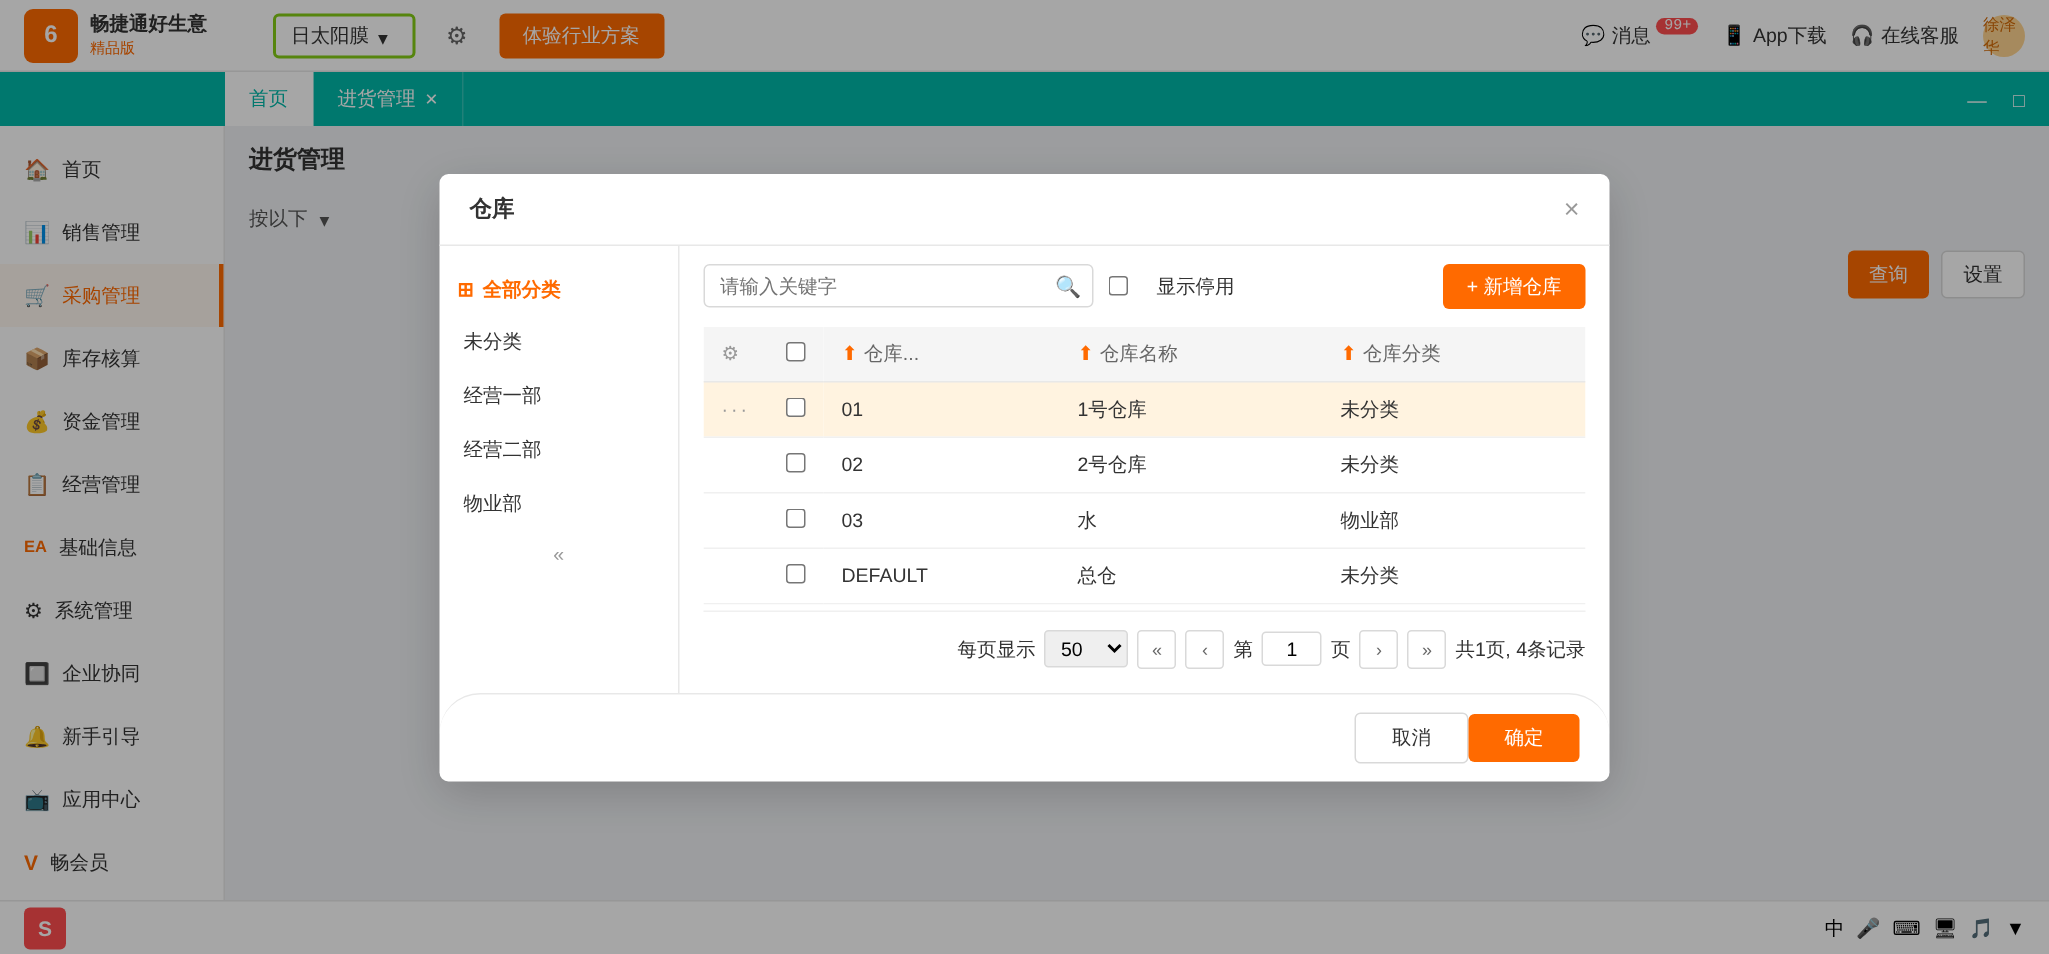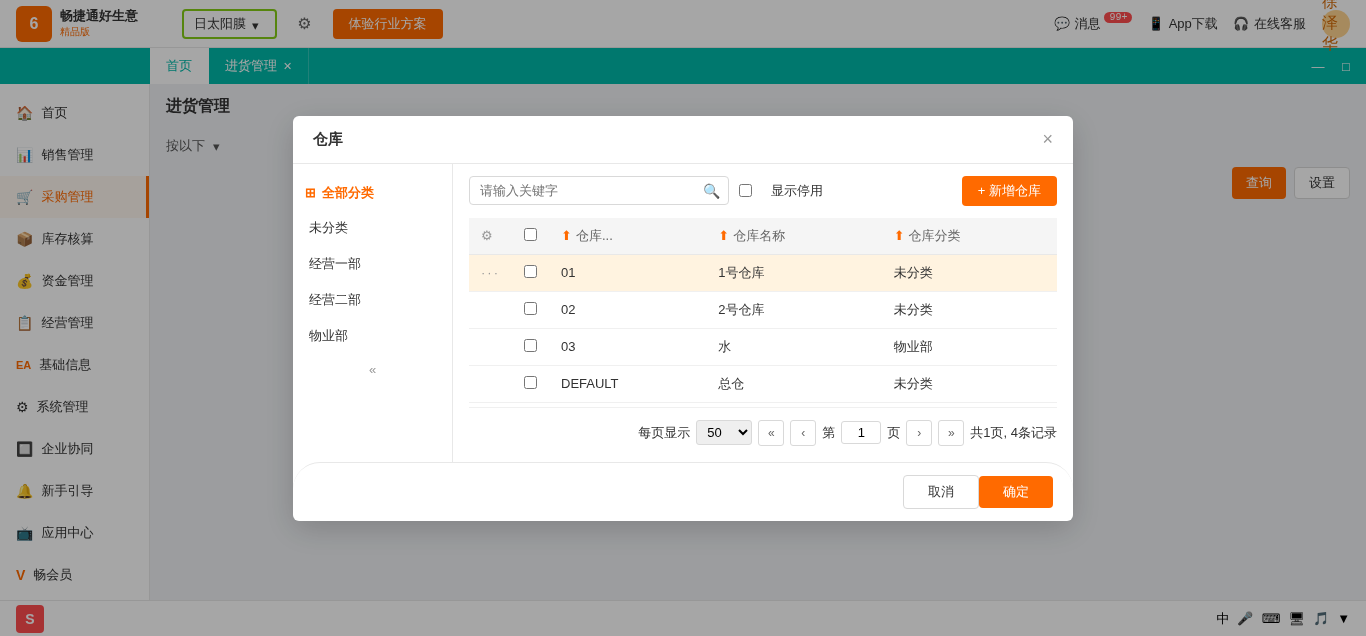--- a/index.html
+++ b/index.html
@@ -74,21 +74,21 @@
       font-size: 10px;
       position: relative;
       top: -6px;
       font-family: Liberation Mono, monospace;
     }
     .avatar {
       width: 28px; height: 28px;
       background: #ffd591;
       border-radius: 50%;
       display: flex; align-items: center; justify-content: center;
-      color: #d46b08; font-size: 16px;
+      color: #d46b08; font-size: 11px;
     }
 
     
     .navtabs {
       height: 36px;
       background: #00b8a9;
       display: flex;
       align-items: center;
       padding: 0 0 0 150px;
     }

